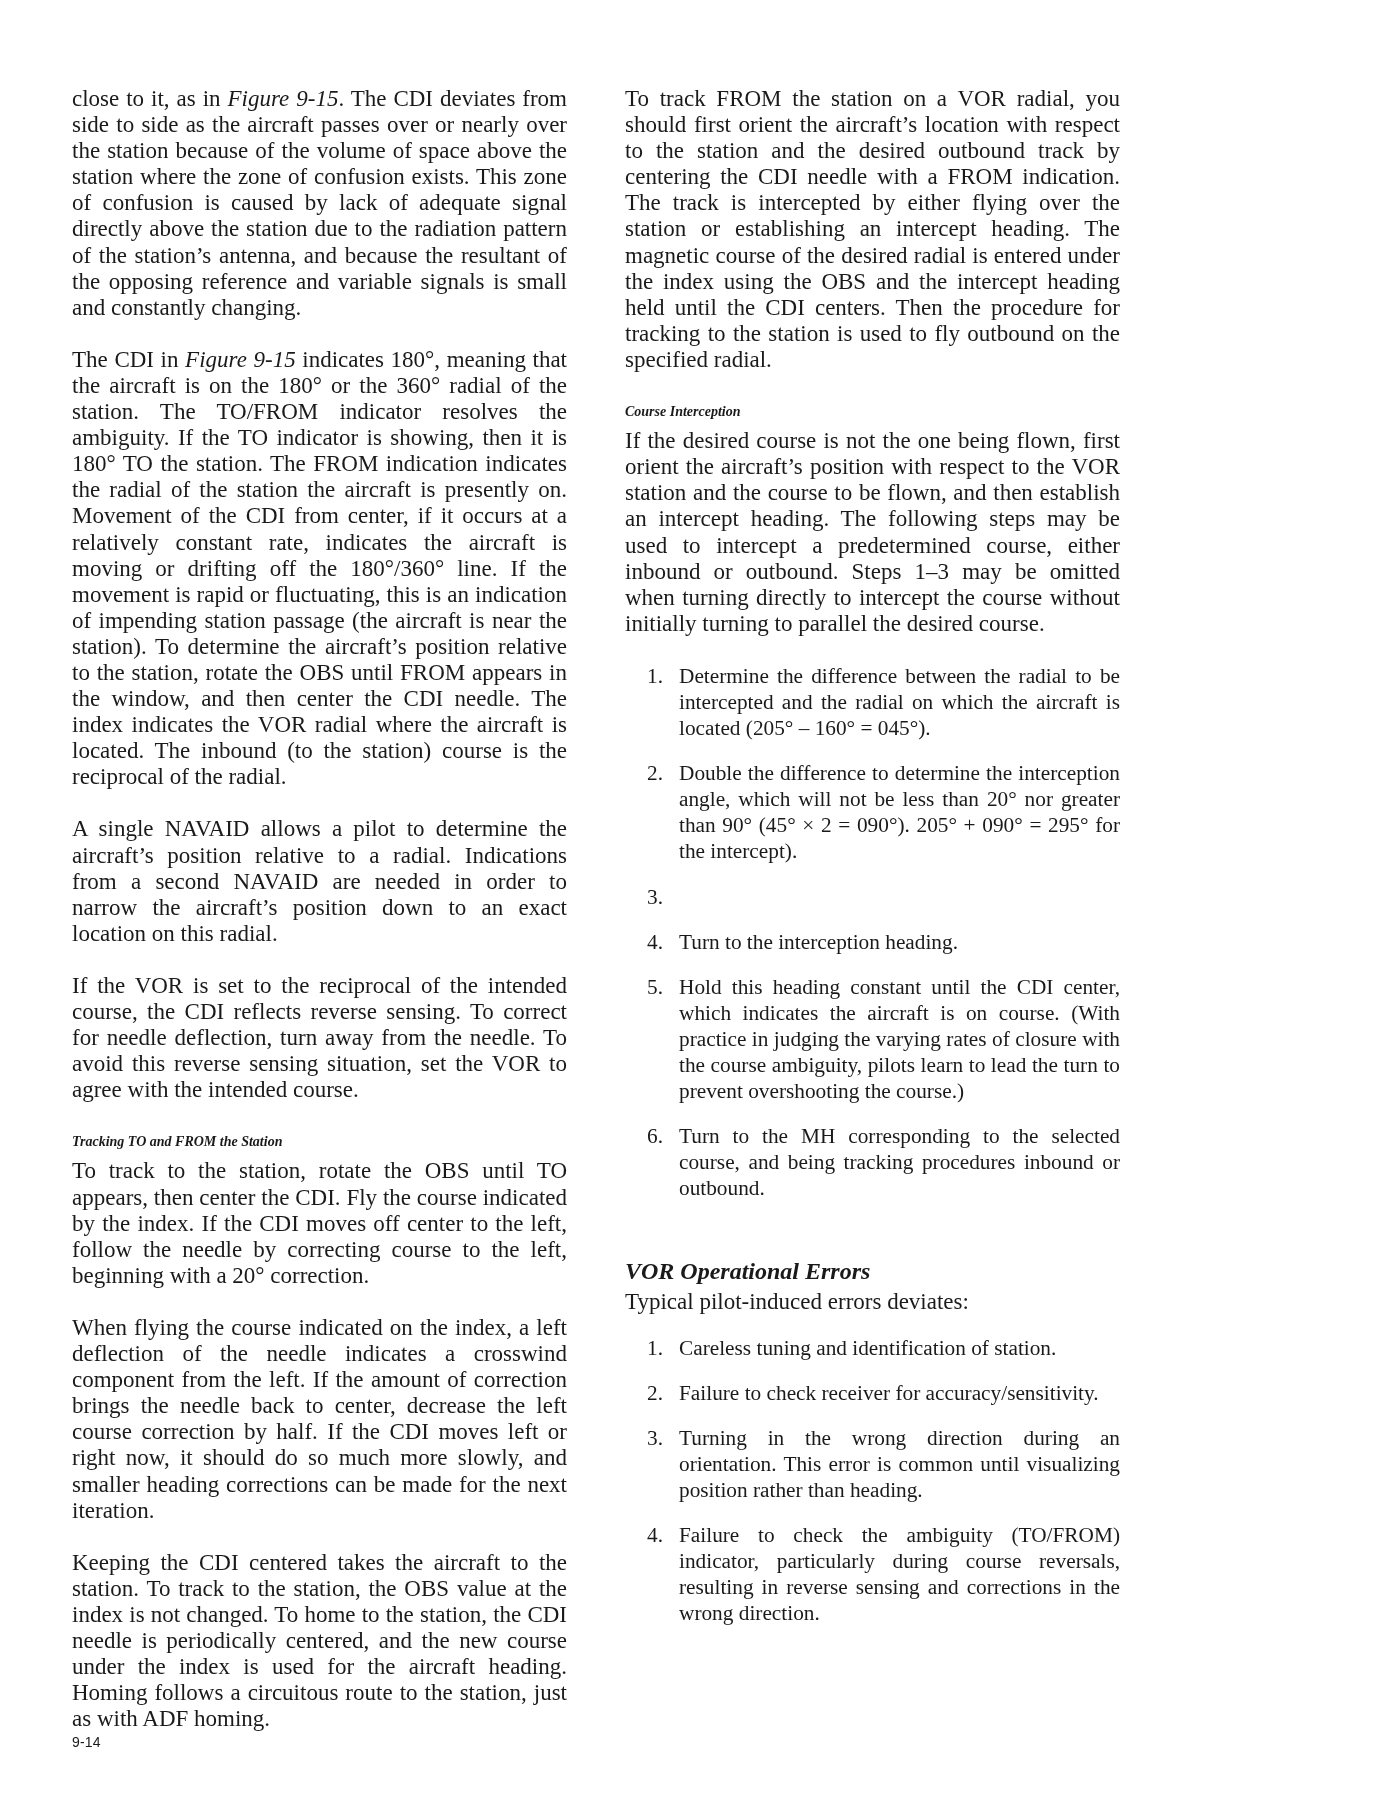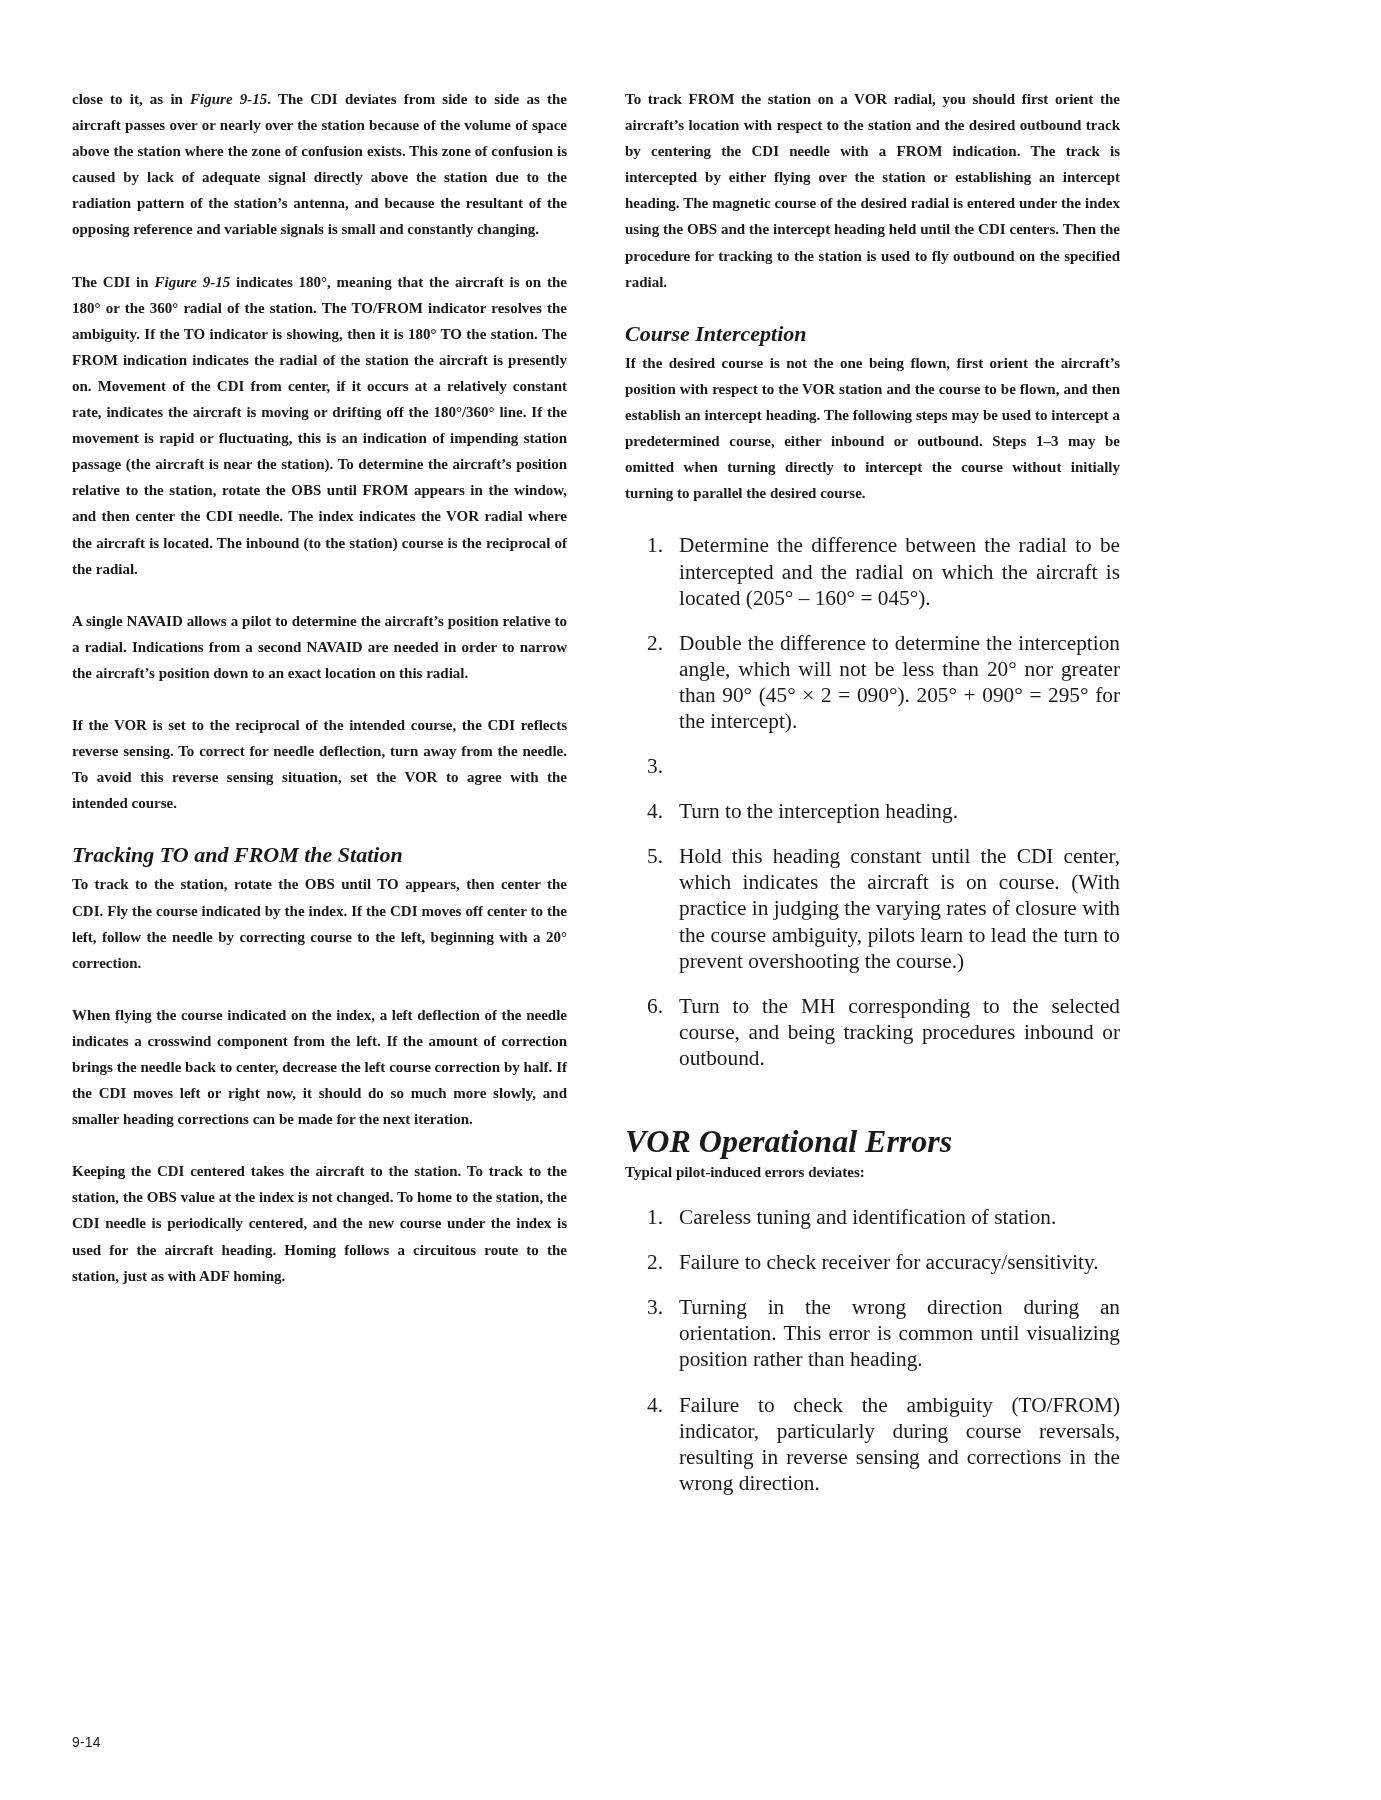--- a/index.html
+++ b/index.html
@@ -24,40 +24,39 @@
     width: 100%;
     height: 1340px;
     align-items: flex-start;
   }
   .col {
     width: 495px;
     flex: 0 0 495px;
   }
   p.body {
     margin: 0 0 26px 0;
-    font-size: 15px;
+    font-size: 23px;
     line-height: 26.1px;
     text-align: justify;
     text-justify: inter-word;
     hyphens: none;
-    font-weight: bold;
   }
   p.body.nojust {
     text-align: left;
   }
   .sub-head {
     margin: 0 0 3px 0;
-    font-size: 22px;
+    font-size: 14px;
     line-height: 26.1px;
     font-style: italic;
     text-align: left;
   }
   .major-head {
     margin: 30px 0 4px 0;
-    font-size: 32px;
+    font-size: 24px;
     line-height: 28px;
     font-weight: bold;
     font-style: italic;
     text-align: left;
   }
   ol.numlist {
     list-style: none;
     margin: 0 0 0 0;
     padding: 0;
   }

